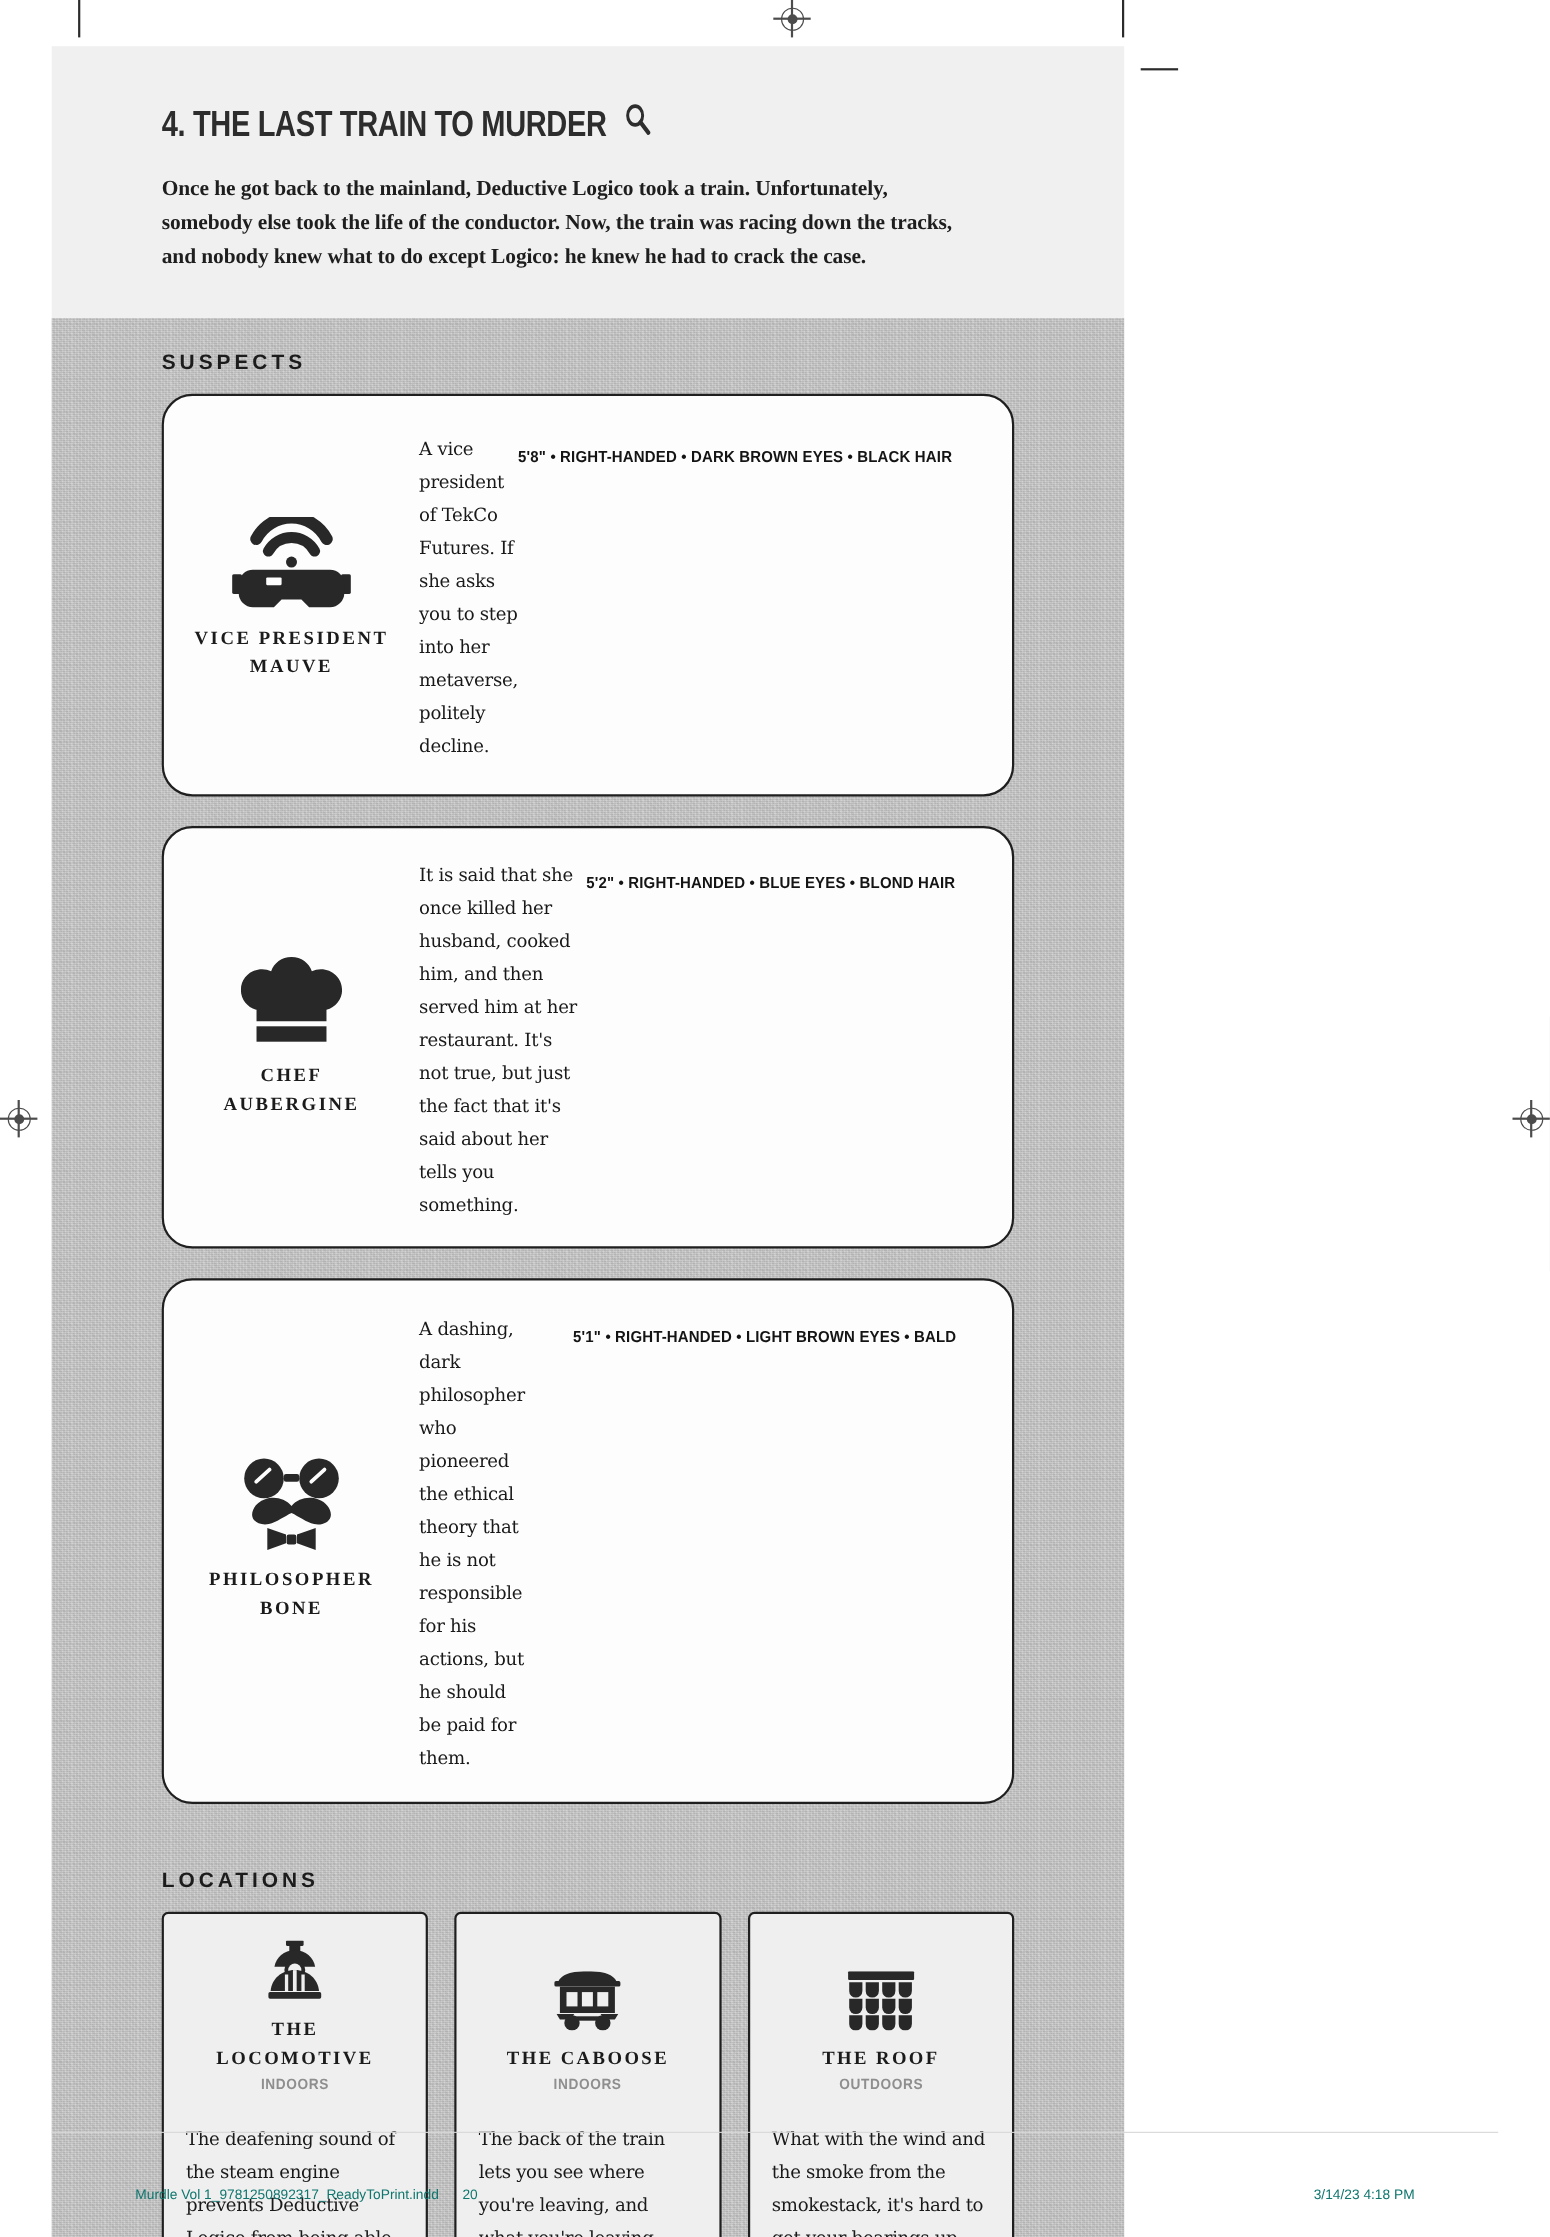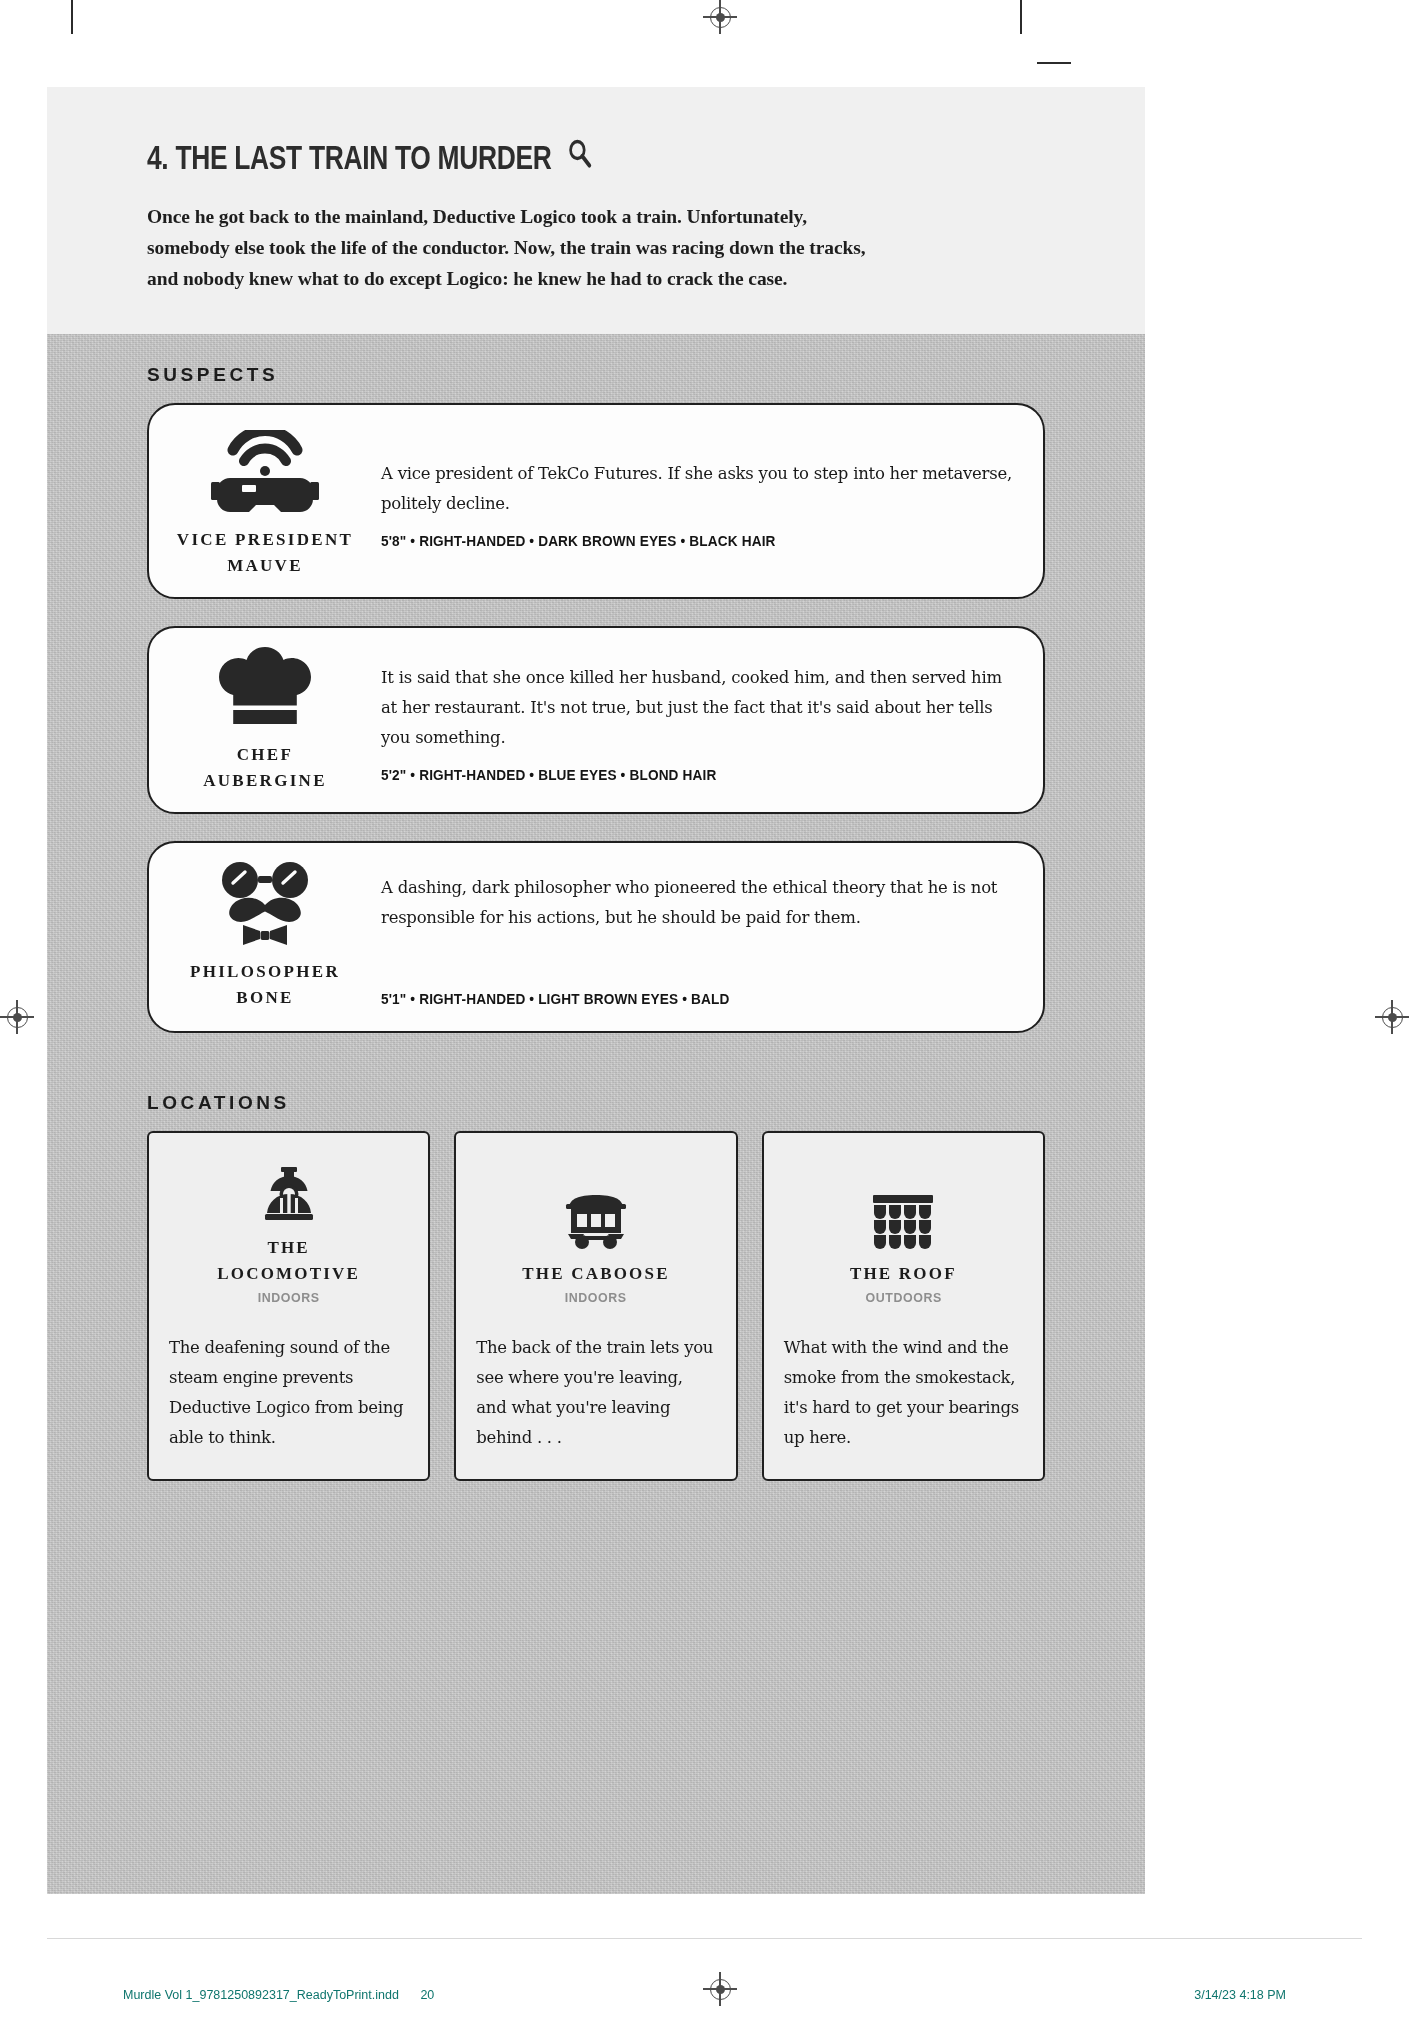--- a/index.html
+++ b/index.html
@@ -46,23 +46,22 @@
   
   .crop { position: absolute; background: #2b2b2b; }
   .crop-v { width: 1.5px; height: 34px; }
   .crop-h { height: 1.5px; width: 34px; }
 
   
   .page {
     position: absolute;
     left: 47px;
     top: 42px;
-    width: 1098px;
+    width: 975px;
     height: 1898px;
-    margin-top: 45px;
   }
 
   
   .intro-block {
     background: #f0f0f0;
     padding: 50px 100px 40px 100px;
     position: relative;
   }
 
   .case-title {
@@ -146,21 +145,20 @@
     letter-spacing: 2.3px;
     color: #1b1b1b;
     text-align: center;
     line-height: 26px;
   }
 
   .suspect-right {
     flex: 1 1 auto;
     padding: 28px 30px 22px 0px;
     display: flex;
-    flex-direction: column;
     justify-content: center;
   }
   .suspect-desc {
     font-family: "DejaVu Serif", serif;
     font-size: 16.5px;
     line-height: 30px;
     color: #191919;
     letter-spacing: -0.25px;
   }
   .suspect-stats {

